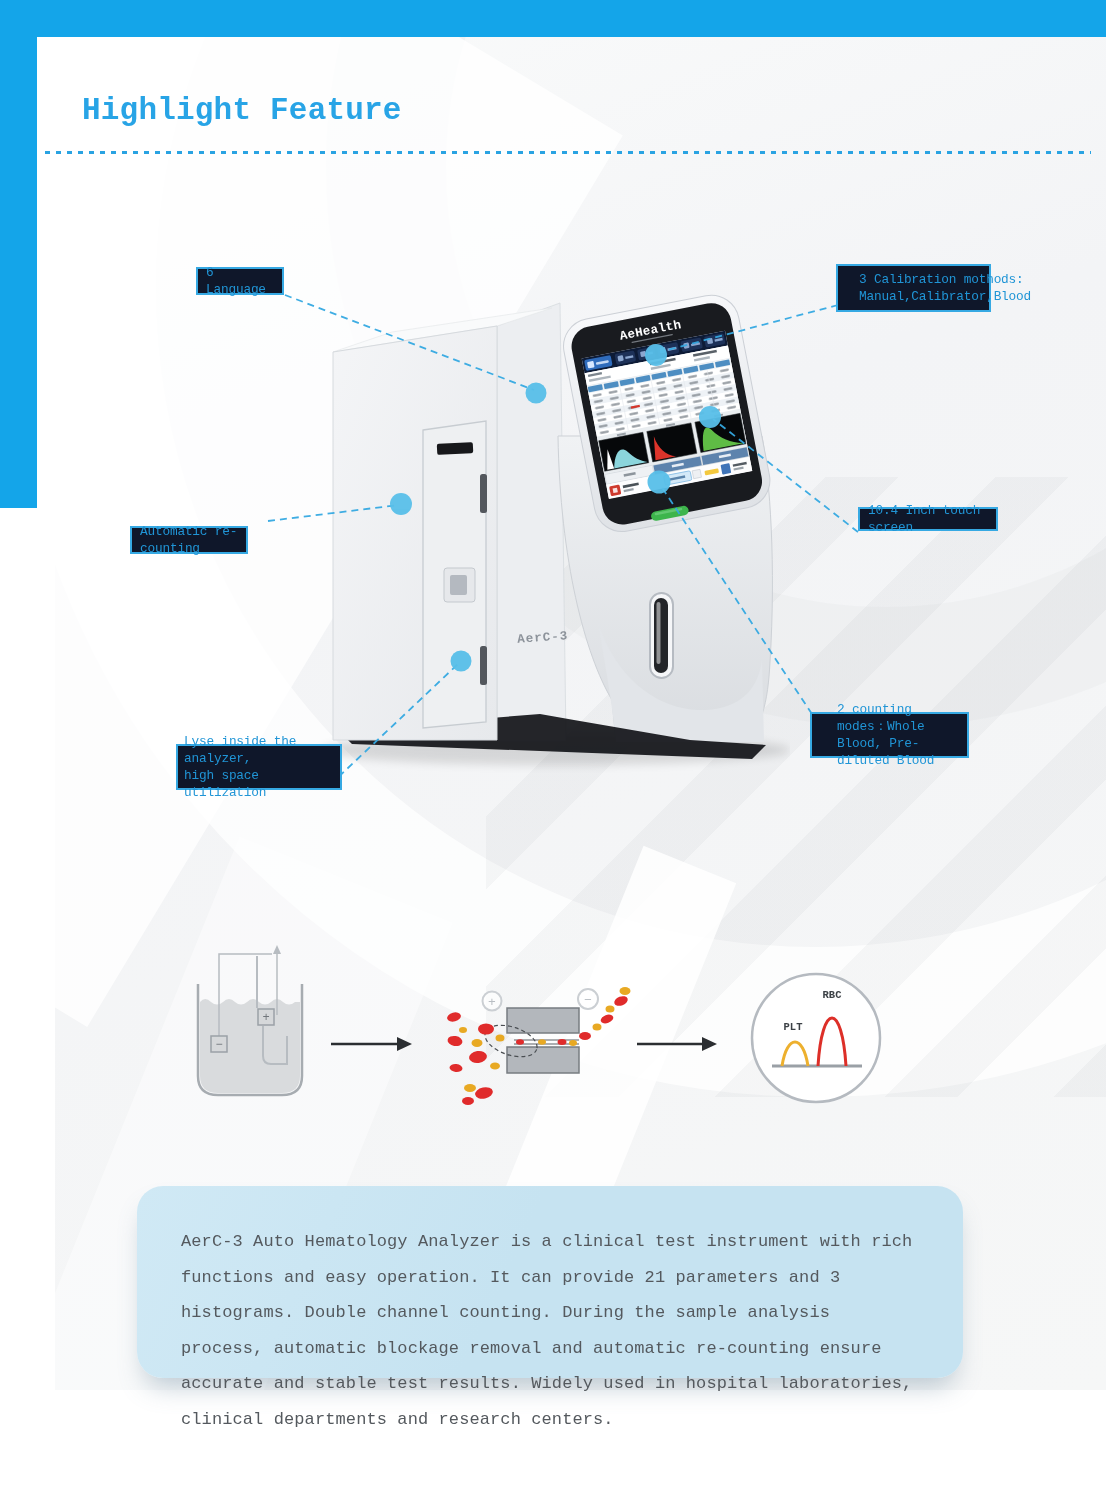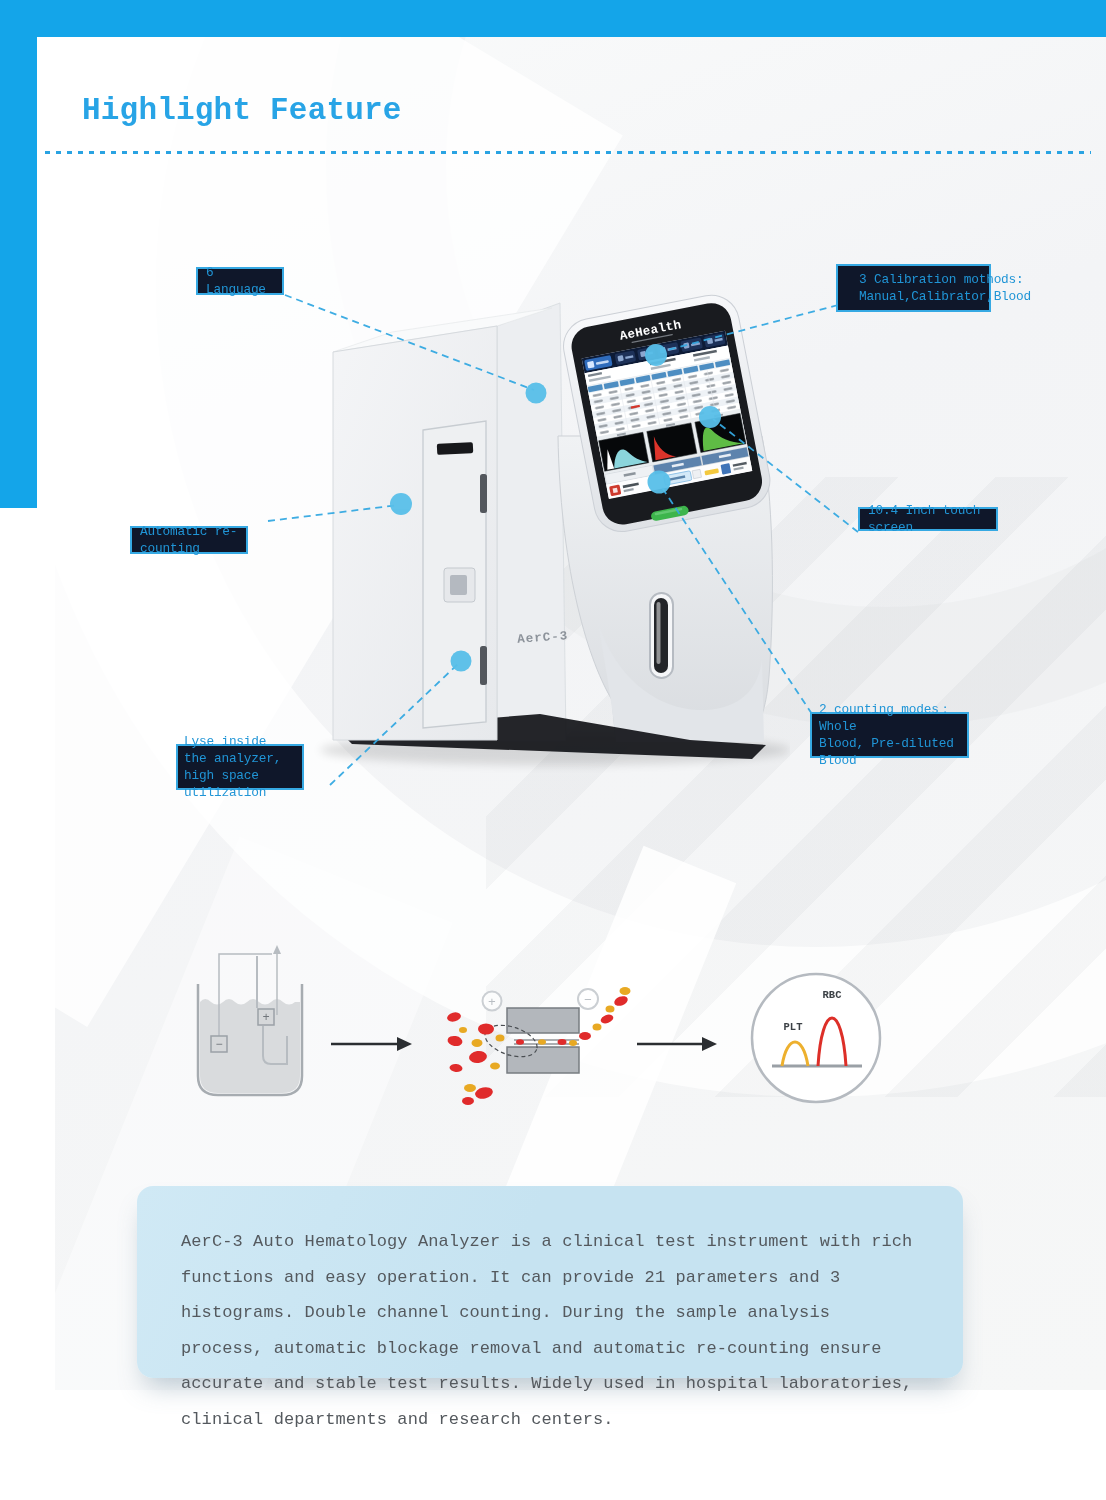--- a/index.html
+++ b/index.html
@@ -34,29 +34,29 @@
 
   
   .callout{position:absolute;border:2px solid #36a9e3;background:#0f172a;color:#2095d6;
            font-size:12.8px;line-height:17px;letter-spacing:-.2px;display:flex;align-items:center;
            padding:0 8px;white-space:pre-line;box-sizing:border-box;z-index:9;}
   .callout.center{justify-content:center;}
   .co-1{left:196px;top:267px;width:88px;height:28px;}
   .co-2{left:836px;top:264px;width:155px;height:48px;padding:0 21px;}
   .co-3{left:130px;top:526px;width:118px;height:28px;}
   .co-4{left:858px;top:507px;width:140px;height:24px;}
-  .co-5{left:176px;top:744px;width:128px;height:46px;padding:0 6px;}
-  .co-6{left:810px;top:712px;width:159px;height:46px;padding:0 7px;}
+  .co-5{left:176px;top:744px;width:166px;height:46px;padding:0 6px;}
+  .co-6{left:810px;top:712px;width:159px;height:46px;padding:0 25px;}
 
   .overlay-svg{position:absolute;left:0;top:0;z-index:8;pointer-events:none;}
   .device-svg{position:absolute;left:300px;top:290px;z-index:4;}
   .diagram-svg{position:absolute;left:150px;top:930px;z-index:4;}
 
   
-  .desc-box{position:absolute;left:137px;top:1186px;width:826px;height:192px;border-radius:16px;
+  .desc-box{position:absolute;left:137px;top:1186px;width:826px;height:192px;border-radius:26px;
             background:linear-gradient(115deg,#d0e9f5 0%,#c6e3f1 45%,#c6e3f1 100%);
             box-shadow:0 16px 26px -8px rgba(110,140,160,.45);z-index:9;box-sizing:border-box;
             padding:38px 42px 0 44px;}
   .desc-text{margin:0;font-size:17px;line-height:35.5px;color:#54595e;letter-spacing:.1px;}
 </style>
 </head>
 <body>
 
 <div class="canvas">
 

